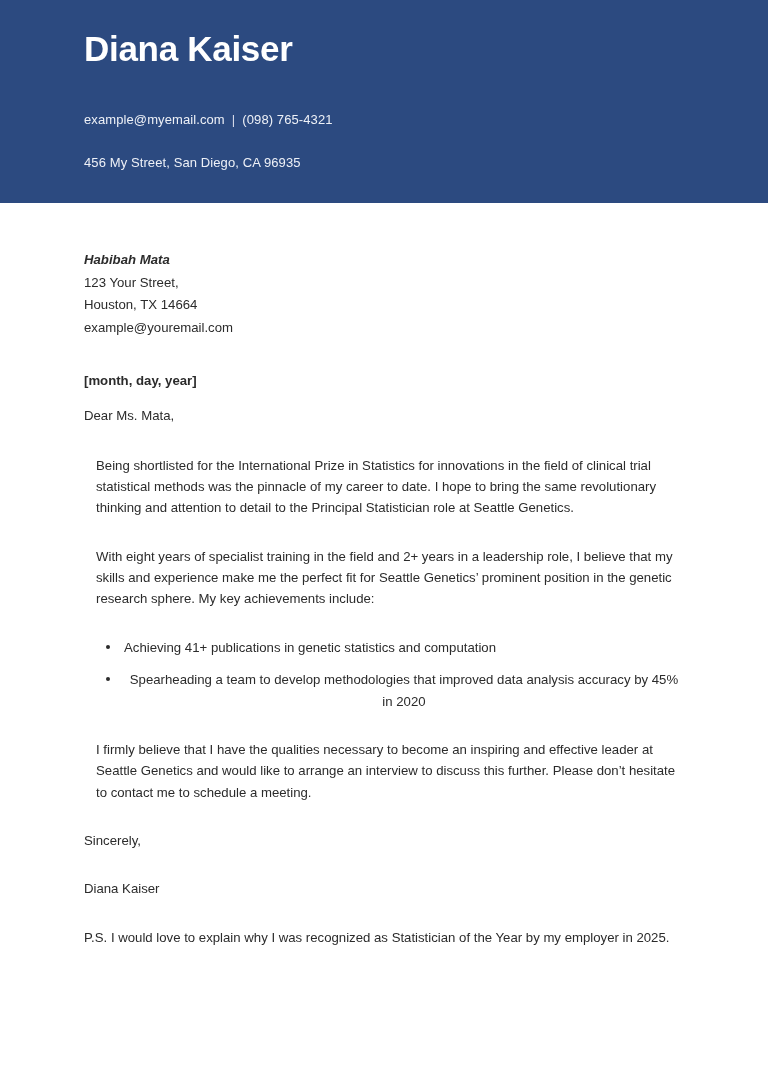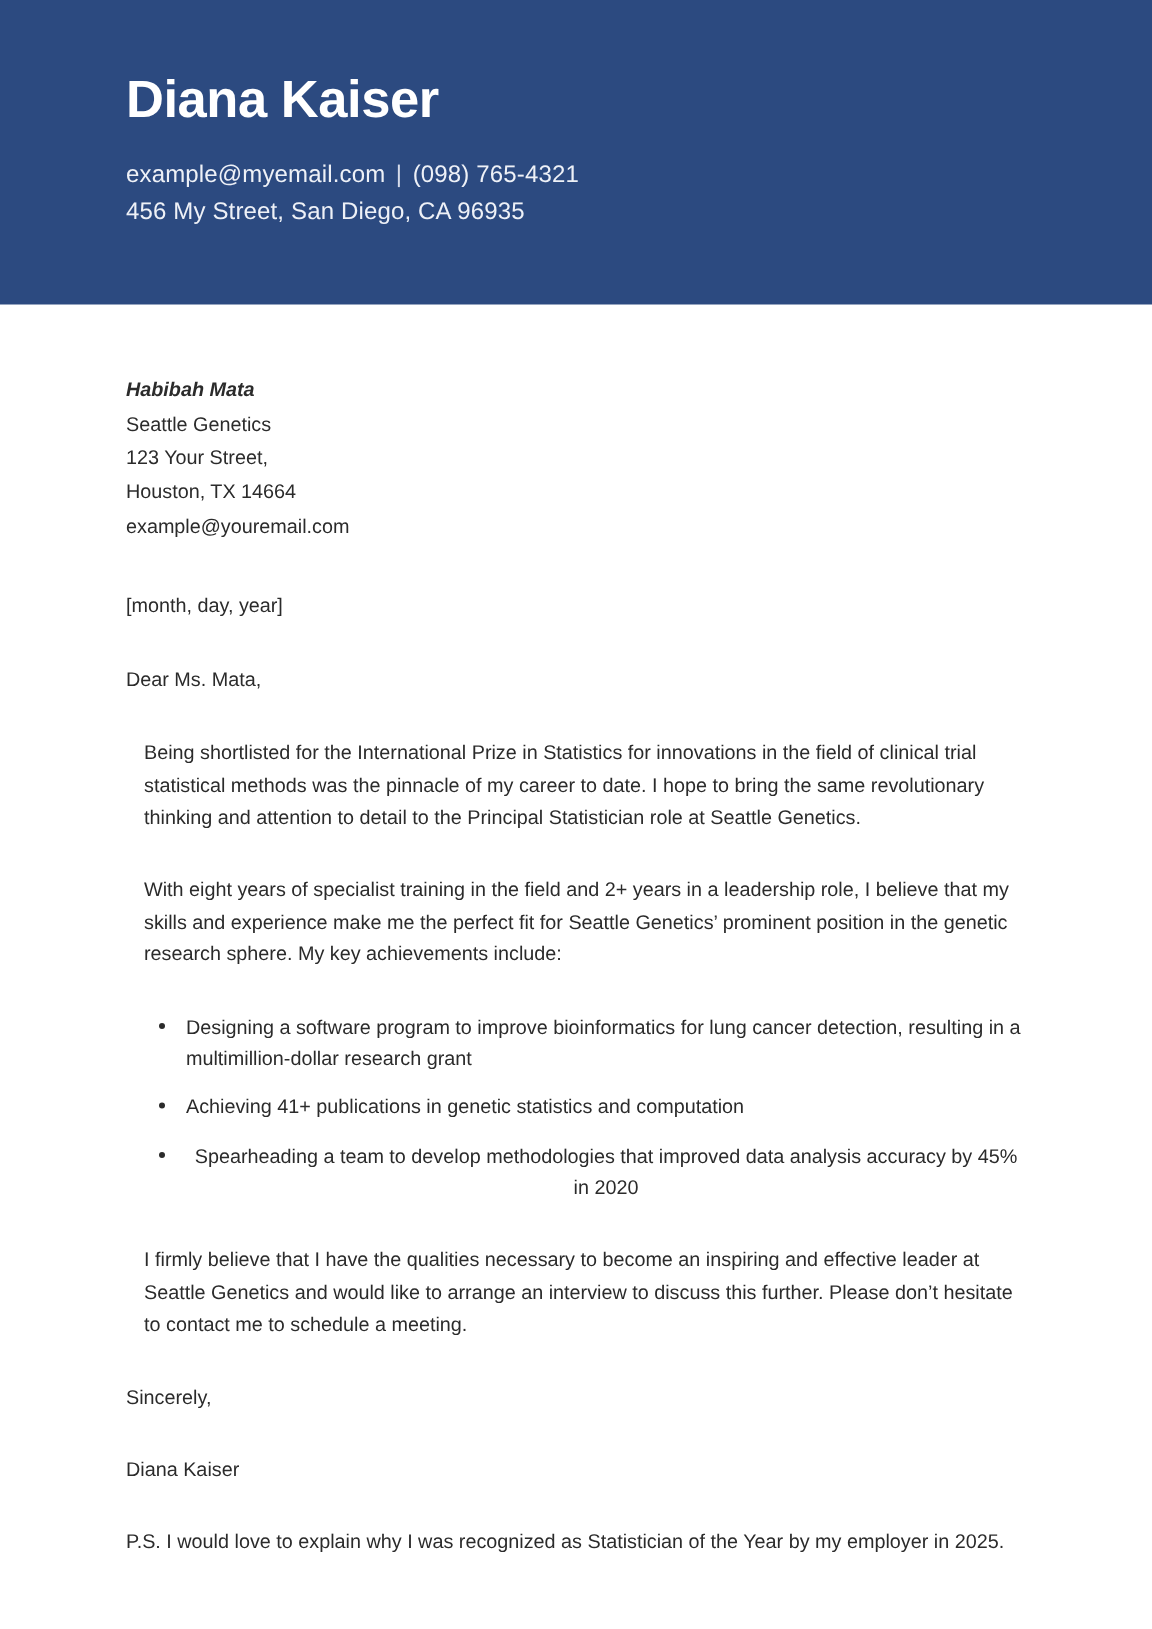--- a/index.html
+++ b/index.html
@@ -38,23 +38,24 @@
     color: #ffffff;
     font-size: 35px;
     font-weight: bold;
     letter-spacing: -0.3px;
     line-height: 1.1;
     margin: 0 0 18px 0;
   }
 
   .contact-line {
     color: #eef1f7;
-    font-size: 16px;
+    font-size: 13px;
     line-height: 1.55;
     letter-spacing: 0.1px;
+    margin-top: 23px;
   }
 
   .contact-sep {
     display: inline-block;
     padding: 0 7px;
     color: #d6dcea;
   }
 
   
   .letter {
@@ -70,21 +71,22 @@
   }
   .recipient div {
     line-height: 1.72;
   }
   .recipient .recipient-name {
     font-weight: bold;
     font-style: italic;
   }
 
   .letter-date {
-    margin-bottom: 28px;
+    margin-bottom: 14px;
+    font-weight: bold;
   }
 
   .salutation {
     margin-bottom: 28px;
   }
 
   .body-para {
     margin: 0 0 27px 12px;
   }
 
@@ -134,39 +136,34 @@
       <span>example@myemail.com</span><span class="contact-sep">|</span><span>(098) 765-4321</span>
     </div>
 
     <div class="contact-line">456 My Street, San Diego, CA 96935</div>
   </div>
 
   <div class="letter">
 
     <div class="recipient">
       <div class="recipient-name">Habibah Mata</div>
-      <div>Seattle Genetics</div>
       <div>123 Your Street,</div>
       <div>Houston, TX 14664</div>
       <div>example@youremail.com</div>
     </div>
 
     <div class="letter-date">[month, day, year]</div>
 
     <div class="salutation">Dear Ms. Mata,</div>
 
     <p class="body-para">Being shortlisted for the International Prize in Statistics for innovations in the field of clinical trial statistical methods was the pinnacle of my career to date. I hope to bring the same revolutionary thinking and attention to detail to the Principal Statistician role at Seattle Genetics.</p>
 
     <p class="body-para">With eight years of specialist training in the field and 2+ years in a leadership role, I believe that my skills and experience make me the perfect fit for Seattle Genetics’ prominent position in the genetic research sphere. My key achievements include:</p>
 
     <ul class="achievements">
-      <li>
-        <span class="bullet-dot"></span>
-        <span>Designing a software program to improve bioinformatics for lung cancer detection, resulting in a multimillion-dollar research grant</span>
-      </li>
       <li>
         <span class="bullet-dot"></span>
         <span>Achieving 41+ publications in genetic statistics and computation</span>
       </li>
       <li>
         <span class="bullet-dot"></span>
         <span>Spearheading a team to develop methodologies that improved data analysis accuracy by 45% in 2020</span>
       </li>
     </ul>
 

